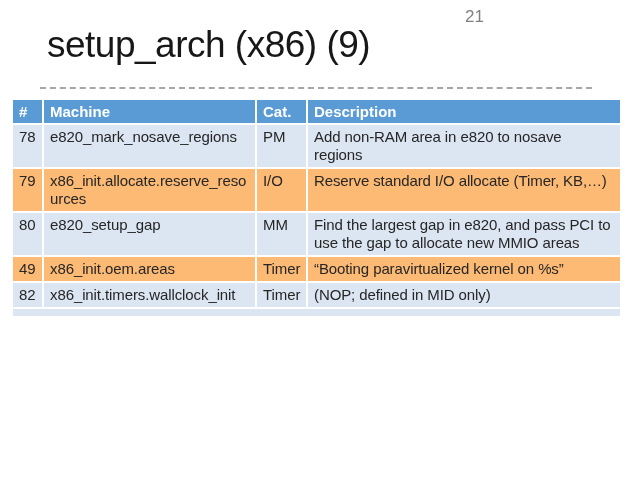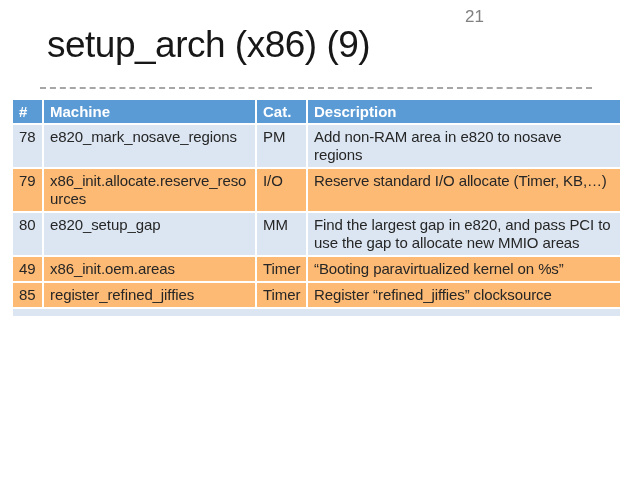--- a/index.html
+++ b/index.html
@@ -126,27 +126,27 @@
     <td class="c-desc">Find the largest gap in e820, and pass PCI to use the gap to allocate new MMIO areas</td>
   </tr>
 
   <tr class="trow">
     <td class="c-num">49</td>
     <td class="c-fn">x86_init.oem.areas</td>
     <td class="c-cat">Timer</td>
     <td class="c-desc">“Booting paravirtualized kernel on %s”</td>
   </tr>
 
+  <tr class="trow shaded">
+    <td class="c-num">82</td>
+    <td class="c-fn">x86_init.timers.wallclock_init</td>
+    <td class="c-cat">Timer</td>
+    <td class="c-desc">(NOP; defined in MID only)</td>
+  </tr>
 
 
 
-  <tr class="trow">
-    <td class="c-num">85</td>
-    <td class="c-fn">register_refined_jiffies</td>
-    <td class="c-cat">Timer</td>
-    <td class="c-desc">Register “refined_jiffies” clocksource</td>
-  </tr>
 </tbody>
     </table>
     <div class="table-bottom-strip"></div>
   </div>
 
 </div>
 
 </body></html>

